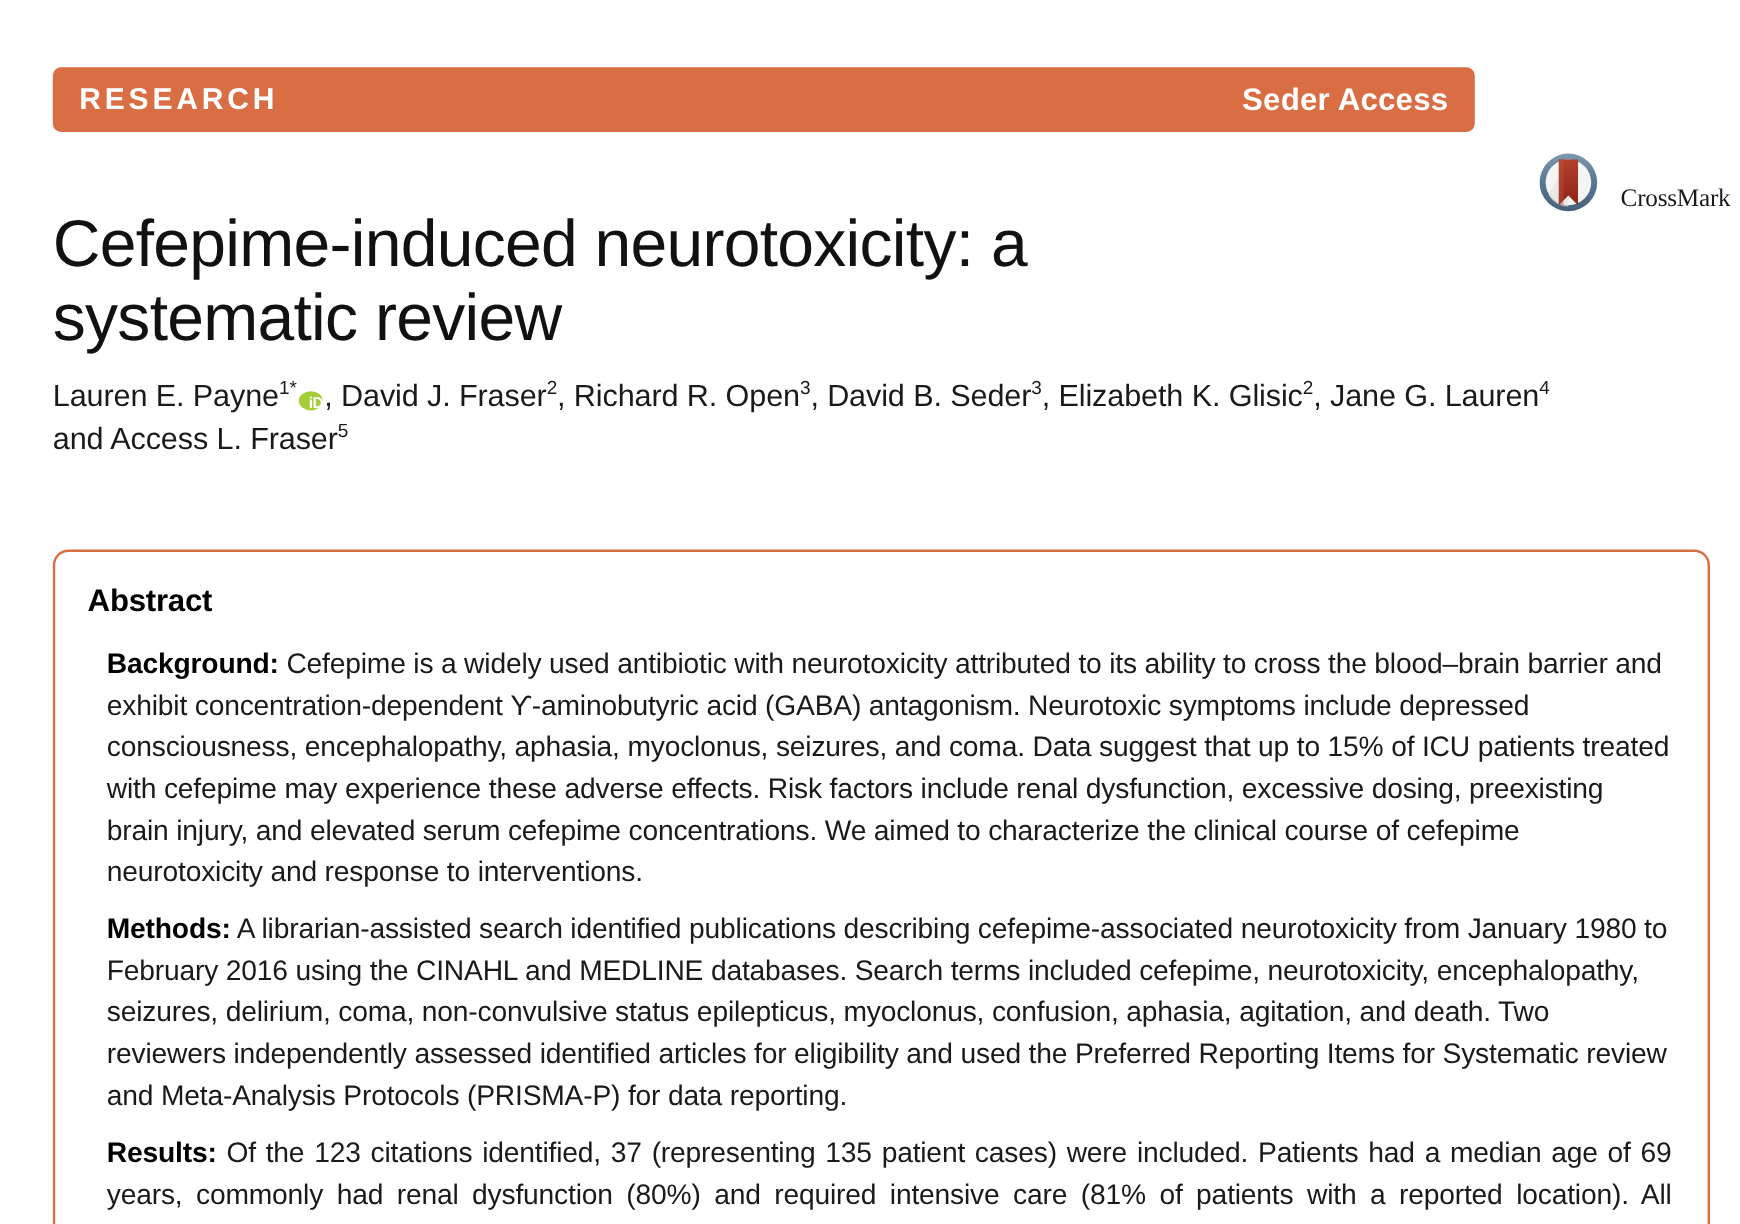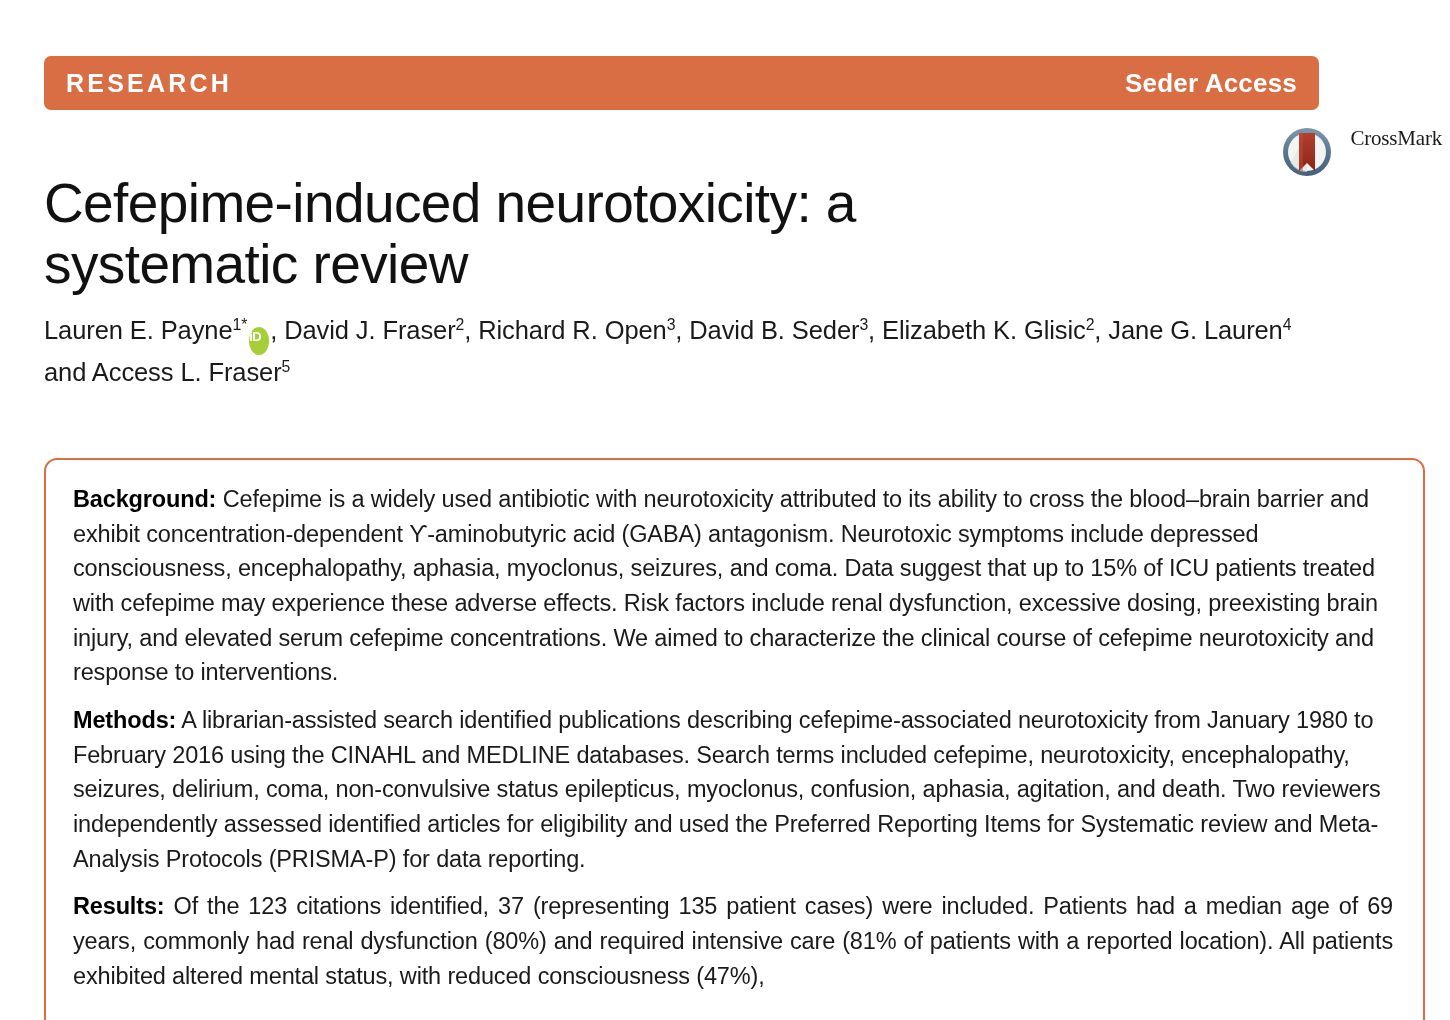--- a/index.html
+++ b/index.html
@@ -15,21 +15,21 @@
     font-family: "Liberation Sans", sans-serif;
     color: #000000;
     position: relative;
   }
 
   
   .banner {
     position: absolute;
     left: 44px;
     top: 56px;
-    width: 1275px;
+    width: 1185px;
     height: 54px;
     background: #D96D44;
     border-radius: 7px;
     display: flex;
     align-items: center;
     justify-content: space-between;
     padding: 0 22px;
   }
   .banner-left {
     color: #ffffff;
@@ -43,21 +43,21 @@
     font-size: 26px;
     letter-spacing: 0.2px;
   }
 
   
   .crossmark {
     position: absolute;
     right: 8px;
     top: 126px;
     display: flex;
-    align-items: flex-start;
+    align-items: flex-end;
     gap: 17px;
   }
   .crossmark-logo {
     width: 52px;
     height: 52px;
     display: block;
   }
   .crossmark-label {
     font-family: "Liberation Serif", serif;
     font-size: 21px;
@@ -90,28 +90,28 @@
     letter-spacing: -0.1px;
   }
   .authors sup {
     font-size: 0.62em;
     vertical-align: super;
     line-height: 0;
   }
   .orcid {
     display: inline-block;
     width: 20px;
-    height: 28px;
+    height: 16px;
     border-radius: 50%;
     background: #A6CE39;
     color: #ffffff;
     font-size: 13px;
     font-weight: bold;
     line-height: 20px;
-    text-align: left;
+    text-align: right;
     vertical-align: -2px;
     margin: 0 1px 0 2px;
     font-family: "Liberation Sans", sans-serif;
     letter-spacing: -0.5px;
   }
 
   
   .abstract-box {
     position: absolute;
     left: 44px;
@@ -128,21 +128,21 @@
     font-size: 26px;
     font-weight: bold;
     color: #000000;
     margin: 3px 0 20px 0;
     letter-spacing: -0.2px;
   }
   .abs-para {
     font-size: 23.5px;
     line-height: 1.475;
     color: #1a1a1a;
-    margin: 0 0 13px 0;
+    margin: 0 0 13px 16px;
     letter-spacing: -0.15px;
   }
   .abs-para.justified {
     text-align: justify;
   }
   .abs-label {
     font-weight: bold;
     color: #000000;
   }
 </style>
@@ -176,20 +176,21 @@
   <span class="crossmark-label">CrossMark</span>
 </div>
 
 <h1 class="title">Cefepime-induced neurotoxicity: a systematic review</h1>
 
 <div class="authors">
   <span>Lauren E. Payne</span><sup>1*</sup><span class="orcid">iD</span><span>, David J. Fraser</span><sup>2</sup><span>, Richard R. Open</span><sup>3</sup><span>, David B. Seder</span><sup>3</sup><span>, Elizabeth K. Glisic</span><sup>2</sup><span>, Jane G. Lauren</span><sup>4</sup><br><span>and Access L. Fraser</span><sup>5</sup>
 </div>
 
 <section class="abstract-box">
+  <h2 class="abstract-heading">Abstract</h2>
 
   <p class="abs-para">
     <span class="abs-label">Background:</span><span> Cefepime is a widely used antibiotic with neurotoxicity attributed to its ability to cross the blood–brain barrier and exhibit concentration-dependent ϒ-aminobutyric acid (GABA) antagonism. Neurotoxic symptoms include depressed consciousness, encephalopathy, aphasia, myoclonus, seizures, and coma. Data suggest that up to 15% of ICU patients treated with cefepime may experience these adverse effects. Risk factors include renal dysfunction, excessive dosing, preexisting brain injury, and elevated serum cefepime concentrations. We aimed to characterize the clinical course of cefepime neurotoxicity and response to interventions.</span>
   </p>
 
   <p class="abs-para">
     <span class="abs-label">Methods:</span><span> A librarian-assisted search identified publications describing cefepime-associated neurotoxicity from January 1980 to February 2016 using the CINAHL and MEDLINE databases. Search terms included cefepime, neurotoxicity, encephalopathy, seizures, delirium, coma, non-convulsive status epilepticus, myoclonus, confusion, aphasia, agitation, and death. Two reviewers independently assessed identified articles for eligibility and used the Preferred Reporting Items for Systematic review and Meta-Analysis Protocols (PRISMA-P) for data reporting.</span>
   </p>
 
   <p class="abs-para justified">

